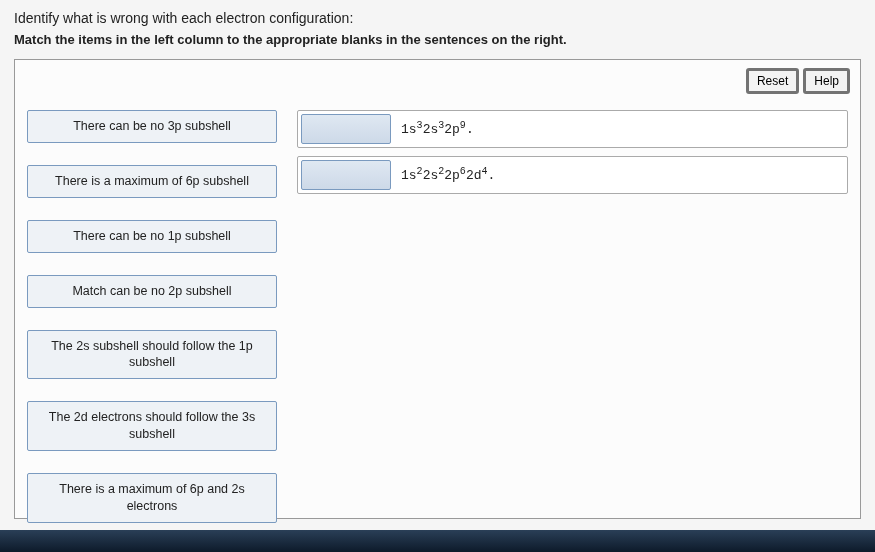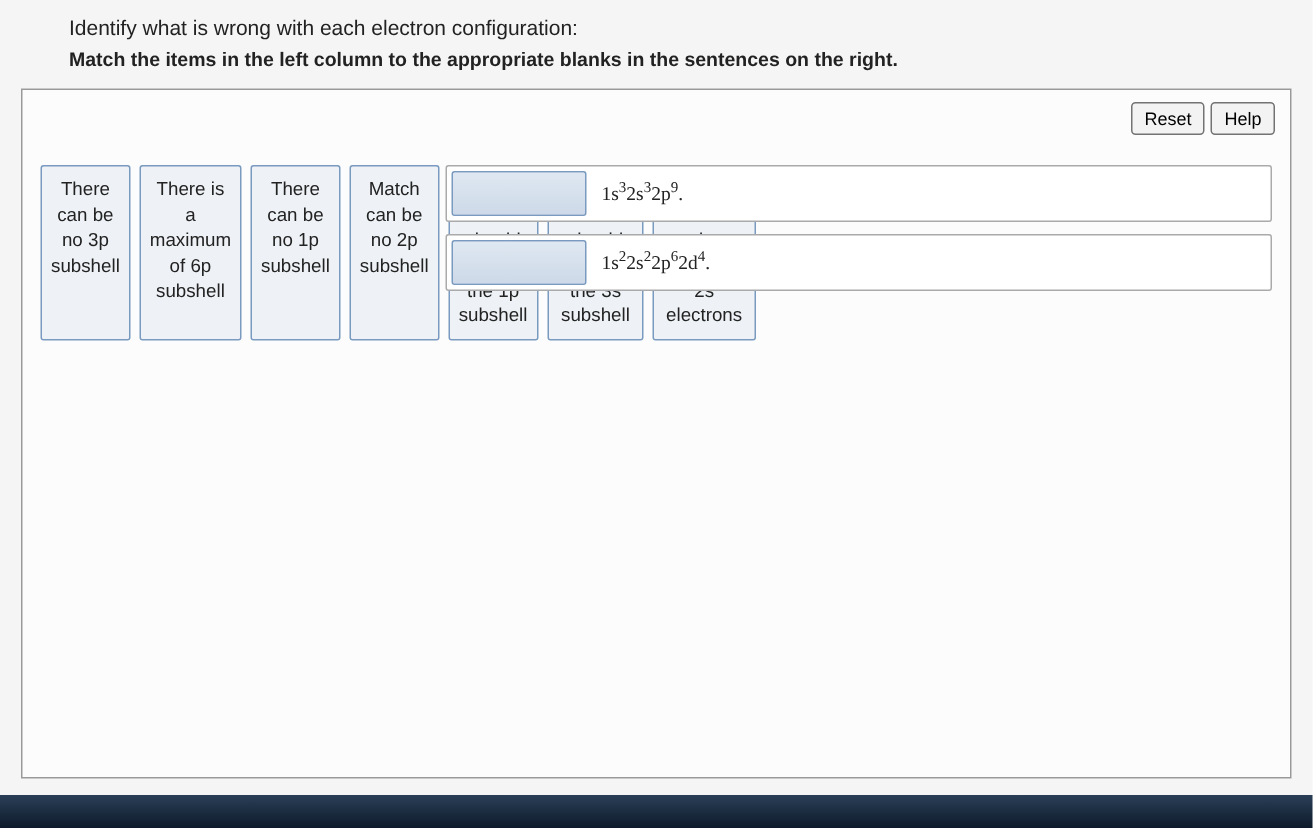--- a/index.html
+++ b/index.html
@@ -5,61 +5,61 @@
     * { box-sizing: border-box; margin: 0; padding: 0; }
     body {
       font-family: Arial, Helvetica, sans-serif;
       background: #f5f5f5;
       width: 875px;
       height: 552px;
       overflow: hidden;
       font-size: 13px;
       color: #222;
     }
-    .header { padding: 10px 14px 6px; margin-left: 32px; }
+    .header { padding: 10px 14px 6px; }
     .header h1 { font-size: 14px; font-weight: normal; margin-bottom: 6px; }
     .header p { font-size: 13px; font-weight: bold; }
     .work-area {
       margin: 6px 14px;
       border: 1px solid #999;
       background: #fcfcfc;
       height: 460px;
       padding: 10px 12px;
       position: relative;
     }
     .toolbar { position: absolute; top: 8px; right: 10px; display: flex; gap: 4px; }
     .btn {
-      border: 1px solid #737373;
+      border: 3px solid #737373;
       background: #f3f3f3;
       padding: 3px 8px;
       font-size: 12px;
       border-radius: 3px;
       cursor: pointer;
     }
     .content { display: flex; gap: 20px; margin-top: 40px; }
-    .left-col { width: 250px; display: flex; flex-direction: row; gap: 6px; }
+    .left-col { width: 250px; display: flex; flex-direction: column; gap: 22px; }
     .drag-item {
       border: 1px solid #7a9abf;
       background: #eef2f6;
       padding: 7px 6px;
       text-align: center;
       font-size: 12.5px;
       border-radius: 2px;
       cursor: move;
       line-height: 1.35;
     }
     .right-col { flex: 1; display: flex; flex-direction: column; gap: 8px; }
     .target-row { display: flex; align-items: center; gap: 6px; border: 1px solid #aaa; background: #fff; padding: 3px; border-radius: 2px; }
     .drop-slot {
       width: 90px; height: 30px;
       border: 1px solid #7a9abf;
       background: linear-gradient(#dfe8f2, #cdd9e8);
       border-radius: 2px;
     }
-    .config-text { font-size: 13px; font-family: Liberation Serif, serif; padding-left: 4px; }
+    .config-text { font-size: 13px; font-family: Liberation Mono, monospace; padding-left: 4px; }
     sup { font-size: 10px; }
     .taskbar { position: absolute; bottom: 0; left: 0; right: 0; height: 22px; background: linear-gradient(#2a3f57, #0d1a2a); }
   </style>
 </head>
 <body>
 
 <div class="header">
   <h1>Identify what is wrong with each electron configuration:</h1>
   <p>Match the items in the left column to the appropriate blanks in the sentences on the right.</p>
 </div>

